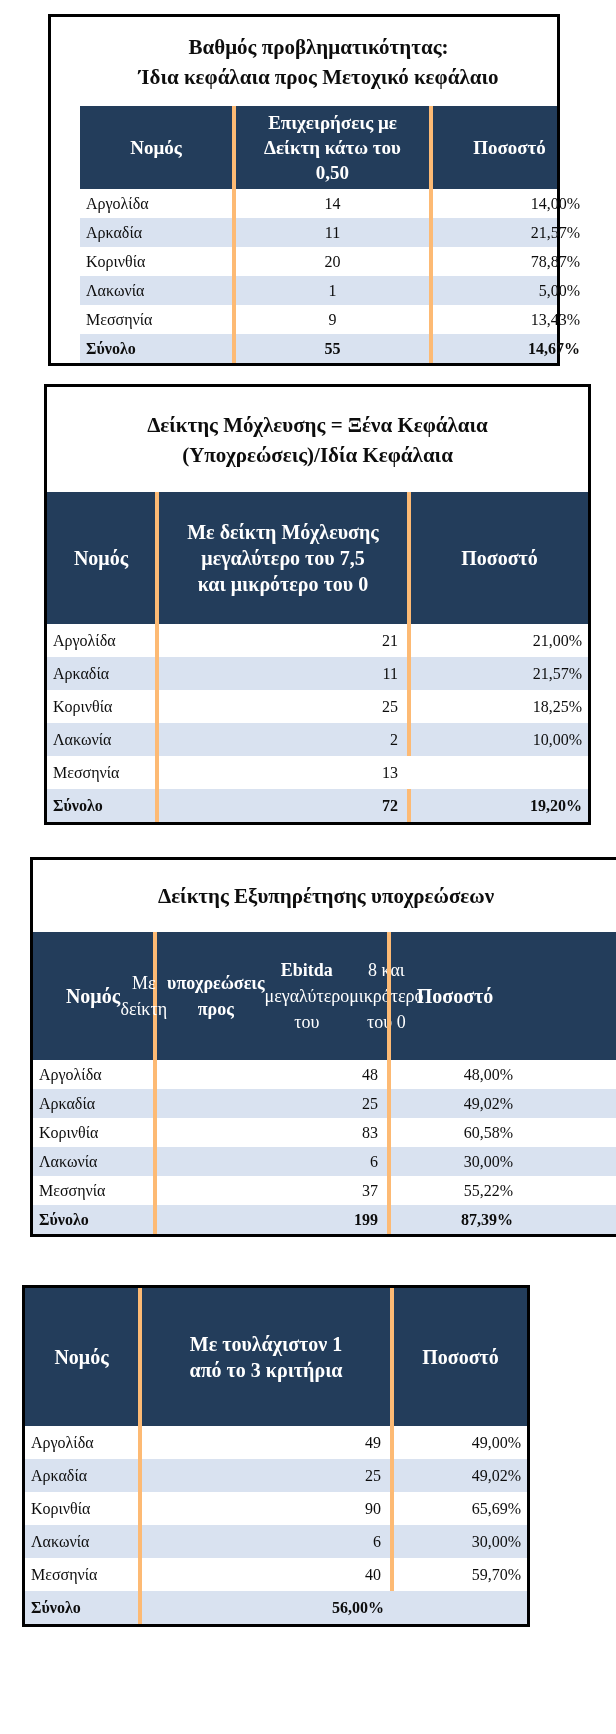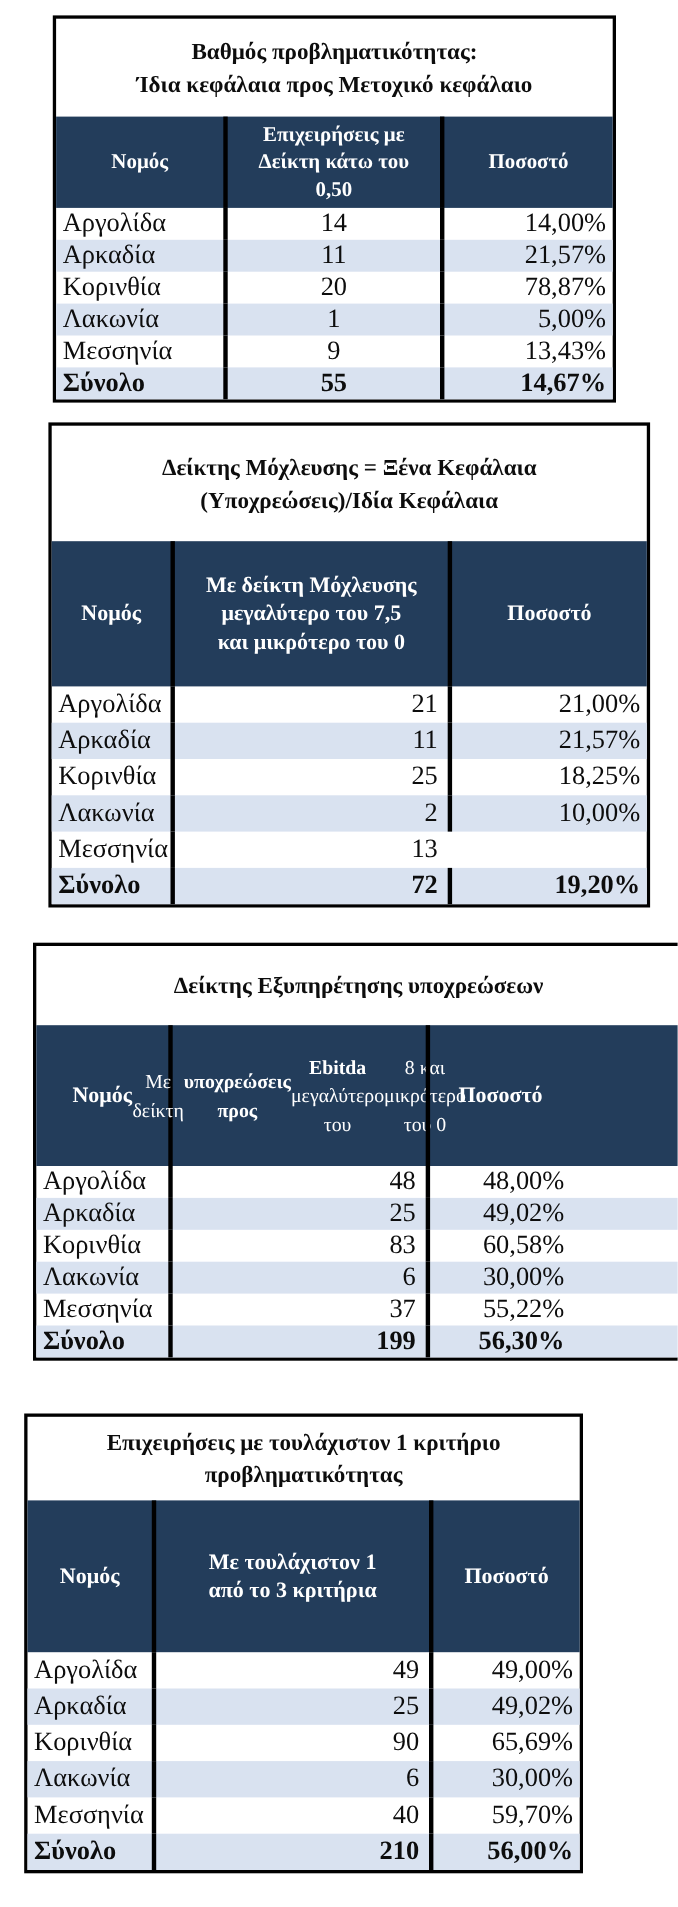--- a/index.html
+++ b/index.html
@@ -7,47 +7,47 @@
     width:616px;height:1734px;background:#ffffff;
     font-family:"Liberation Serif","DejaVu Serif",serif;
     color:#0d0d0d;
   }
   .tbl{
     box-sizing:border-box;
     border:3px solid #000;
     background:#fff;
   }
   
-  .t1{margin:14px 0 0 48px;width:512px;--c1:152px;--c2:197px;--c3:157px;--rh:29px;--hh:83px;--th:89px;}
+  .t1{margin:14px 0 0 48px;width:512px;padding-left:29px;--c1:152px;--c2:197px;--c3:157px;--rh:29px;--hh:83px;--th:89px;}
   .t2{margin:18px 0 0 44px;width:547px;--c1:108px;--c2:252px;--c3:181px;--rh:33px;--hh:132px;--th:105px;}
   .t3{margin:32px 0 0 30px;width:592px;--c1:120px;--c2:234px;--c3:132px;--rh:29px;--hh:128px;--th:72px;}
   .t4{margin:48px 0 0 22px;width:508px;--c1:113px;--c2:252px;--c3:137px;--rh:33px;--hh:138px;--th:76px;}
 
   .title{
     height:var(--th);
     display:flex;align-items:center;justify-content:center;
     text-align:center;font-weight:bold;font-size:21px;line-height:30px;
     white-space:pre-line;
   }
   .t4 .title{line-height:29px;}
 
   .thead,.row{display:grid;grid-template-columns:var(--c1) var(--c2) var(--c3);}
   .thead{height:var(--hh);background:#233D5B;color:#fff;font-weight:bold;font-size:20px;}
   .th{
     box-sizing:border-box;
     display:flex;align-items:center;justify-content:center;
     text-align:center;line-height:26px;white-space:pre-line;
   }
   .t1 .th{line-height:25px;font-size:19px;}
-  .th.c2,.th.c3,.cell.c2,.cell.c3{border-left:4px solid #000000;}
+  .th.c2,.th.c3,.cell.c2,.cell.c3{border-left:4px solid #fdba74;}
   .t3 .th.c2{font-size:18px;line-height:26px;flex-direction:row;}
   .t3 .th.c2 .ln{display:block;}
   .reg{font-weight:normal;}
 
-  .row{height:var(--rh);font-size:24px;}
+  .row{height:var(--rh);font-size:16px;}
   .row:nth-child(even){background:#D9E2F0;}
   .row:last-child{font-weight:bold;text-align:right;}
   .cell{
     box-sizing:border-box;
     display:flex;align-items:center;overflow:hidden;white-space:nowrap;
   }
   .cell.name{justify-content:flex-start;padding-left:6px;}
   .cell.count{justify-content:flex-end;padding-right:9px;}
   .t1 .cell.count{justify-content:center;padding-right:0;}
   .cell.percent{justify-content:flex-end;padding-right:6px;}
@@ -184,30 +184,26 @@
     <div class="cell percent c3">30,00%</div>
   </div>
         <div class="row">
     <div class="cell name c1">Μεσσηνία</div>
     <div class="cell count c2">37</div>
     <div class="cell percent c3">55,22%</div>
   </div>
         <div class="row">
     <div class="cell name c1">Σύνολο</div>
     <div class="cell count c2">199</div>
-    <div class="cell percent c3">56,30%</div>
+    <div class="cell percent c3">87,39%</div>
   </div>
       </div>
   </section>
 
   <section class="tbl t4">
-    <div class="title">
-      <span>Επιχειρήσεις με τουλάχιστον 1 κριτήριο
-προβληματικότητας</span>
-    </div>
     <div class="thead">
       <div class="th c1"><span>Νομός</span></div>
       <div class="th c2"><span>Με τουλάχιστον 1
 από το 3 κριτήρια</span></div>
       <div class="th c3"><span>Ποσοστό</span></div>
     </div>
     <div class="tbody">
         <div class="row">
     <div class="cell name c1">Αργολίδα</div>
     <div class="cell count c2">49</div>
@@ -228,19 +224,18 @@
     <div class="cell count c2">6</div>
     <div class="cell percent c3">30,00%</div>
   </div>
         <div class="row">
     <div class="cell name c1">Μεσσηνία</div>
     <div class="cell count c2">40</div>
     <div class="cell percent c3">59,70%</div>
   </div>
         <div class="row">
     <div class="cell name c1">Σύνολο</div>
-    <div class="cell count c2">210</div>
     <div class="cell percent c3">56,00%</div>
   </div>
       </div>
   </section>
 
 </div>
 
 </body></html>

